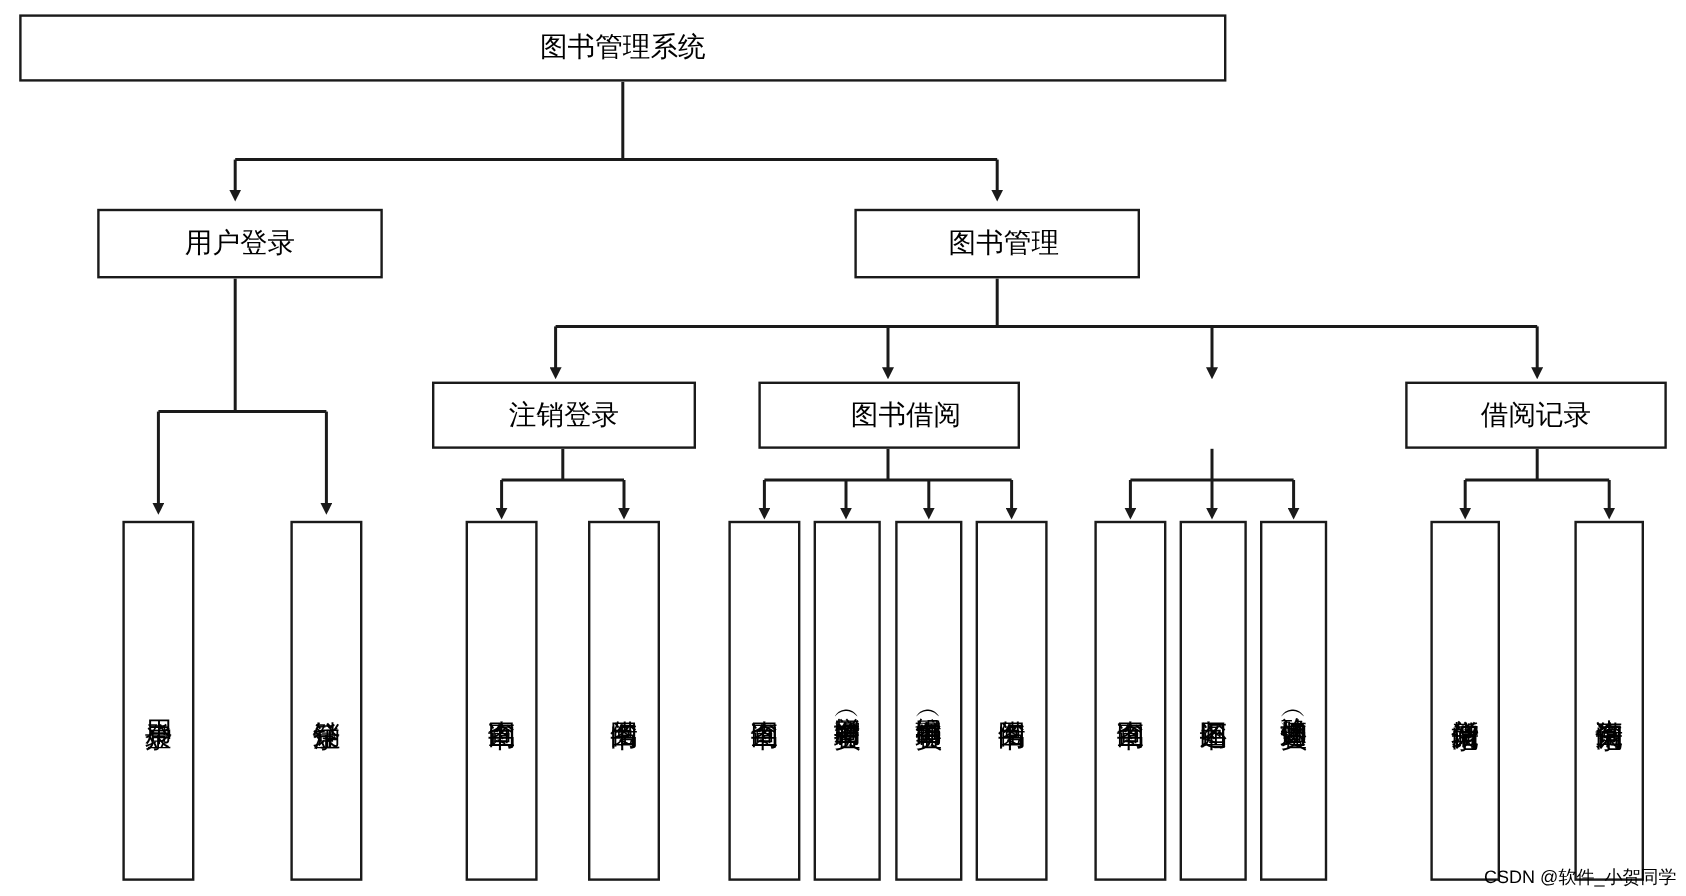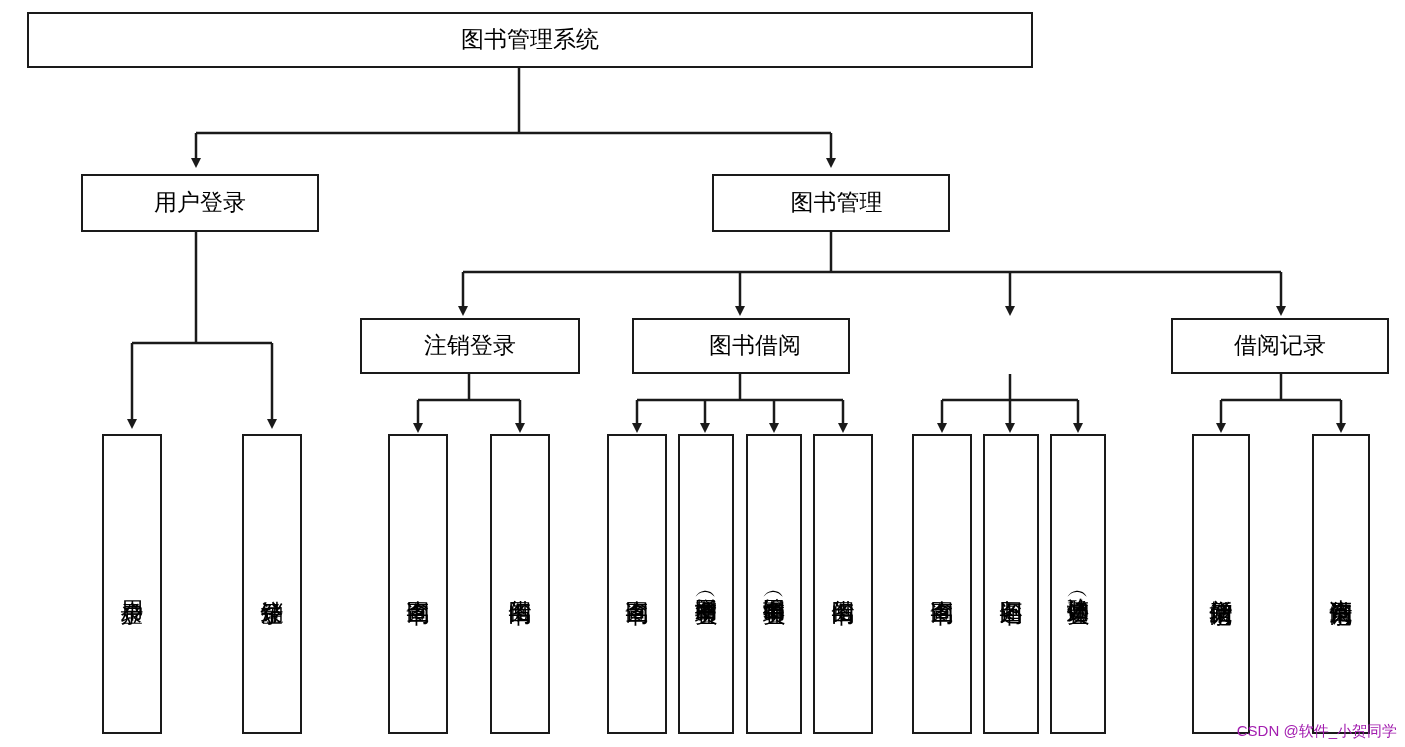--- a/index.html
+++ b/index.html
@@ -51,21 +51,21 @@
     padding: 8px 0;
   }
   .node.vert.narrow {
     font-size: 22px;
   }
   .watermark {
     position: absolute;
     right: 8px;
     bottom: 6px;
     font-size: 15px;
-    color: #a21caf;
+    color: #000000;
     white-space: nowrap;
   }
 </style>
 </head>
 <body>
 
 <div id="canvas">
 
   <svg class="lines" viewBox="0 0 1405 747">
     <defs>
@@ -110,21 +110,21 @@
       <path d="M1010,400 L1010,428" marker-end="url(#arrow)"></path>
       <path d="M1078,400 L1078,428" marker-end="url(#arrow)"></path>
 
       <path d="M1281,374 L1281,400"></path>
       <path d="M1221,400 L1341,400"></path>
       <path d="M1221,400 L1221,428" marker-end="url(#arrow)"></path>
       <path d="M1341,400 L1341,428" marker-end="url(#arrow)"></path>
     </g>
   </svg>
 
-  <div class="node root" style="left:27px; top:12px; width:1006px; height:56px;">
+  <div class="node root" style="left:16px; top:12px; width:1006px; height:56px;">
     <span>图书管理系统</span>
   </div>
 
   <div class="node horiz" style="left:81px; top:174px; width:238px; height:58px;">
     <span>用户登录</span>
   </div>
   <div class="node horiz" style="left:712px; top:174px; width:238px; height:58px;padding-left:11px;">
     <span>图书管理</span>
   </div>
 

